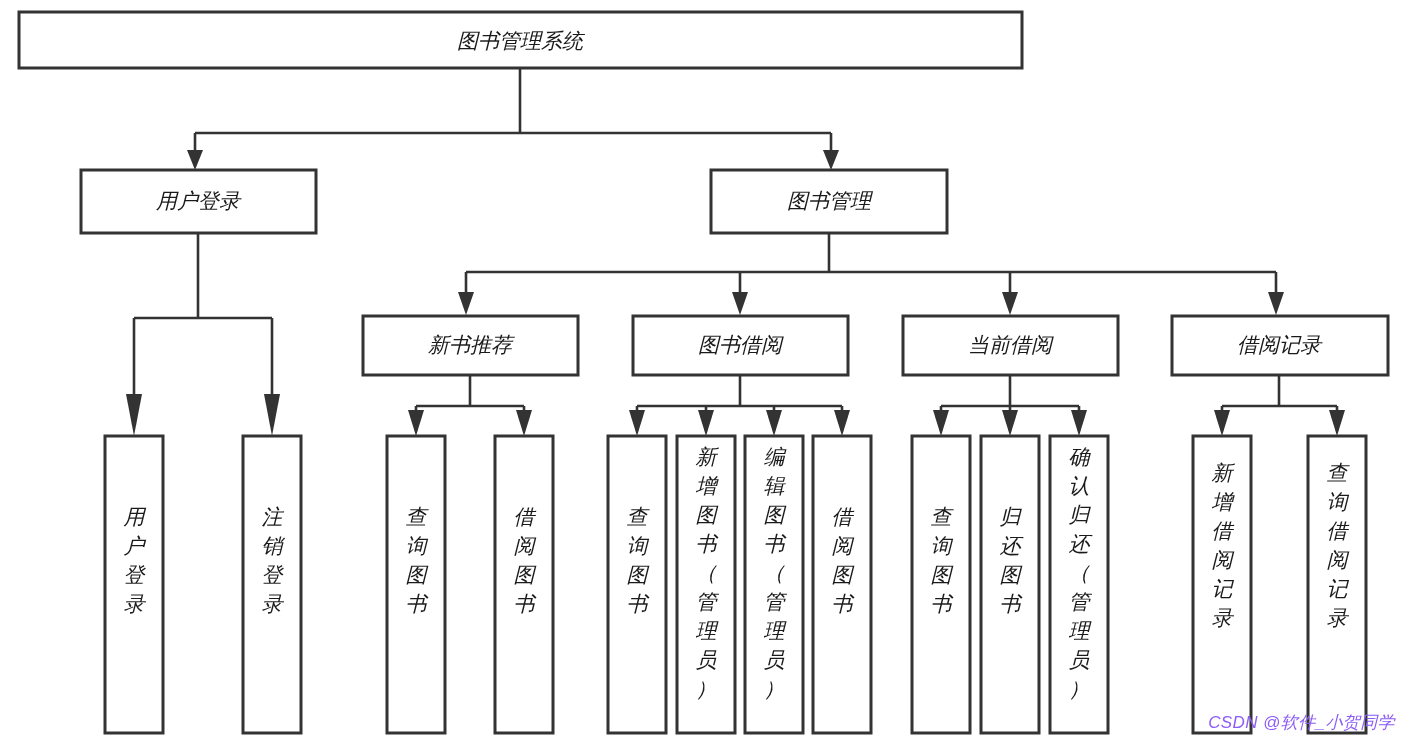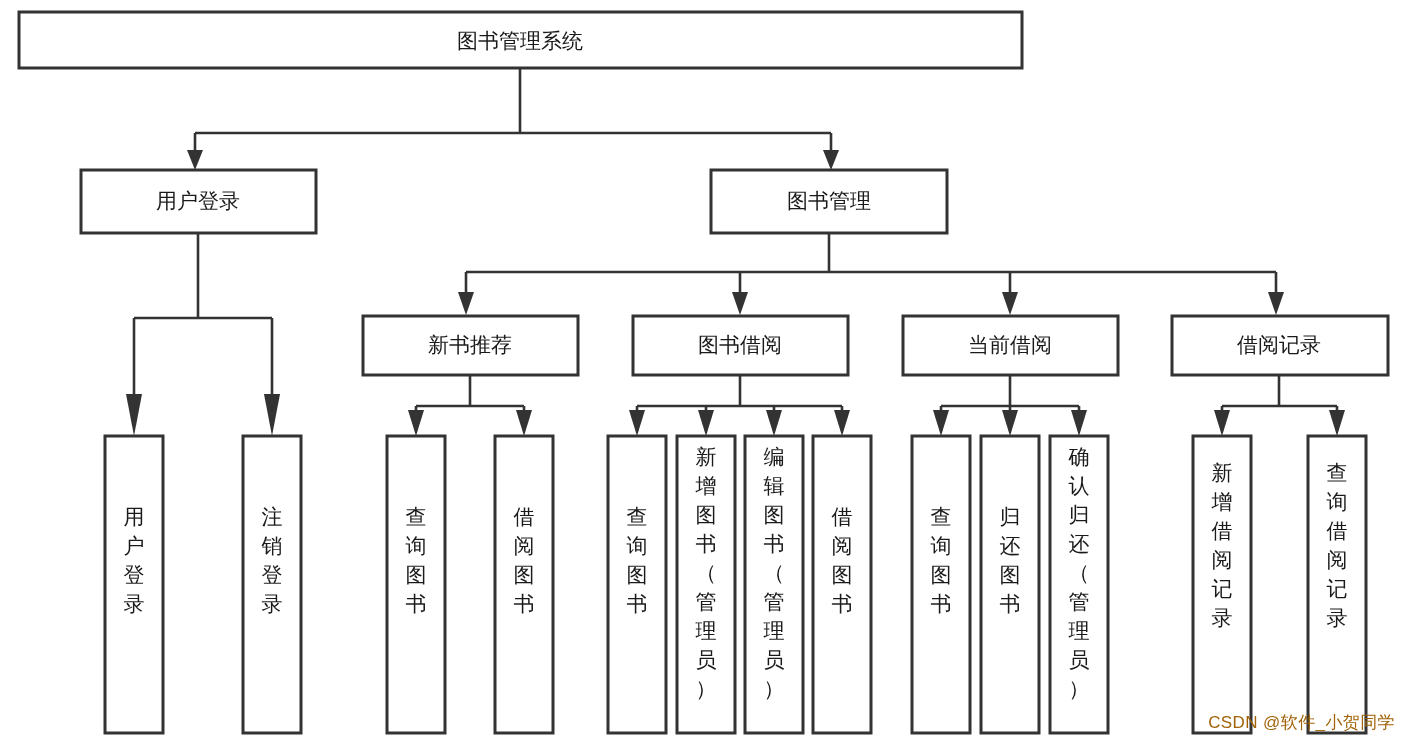--- a/index.html
+++ b/index.html
@@ -11,20 +11,21 @@
     width: 1405px;
     height: 747px;
     font-family: "Liberation Sans", "DejaVu Sans", sans-serif;
     overflow: hidden;
     position: relative;
   }
   #diagram-root {
     position: relative;
     width: 1405px;
     height: 738px;
+    font-style: italic;
   }
   svg.diagram {
     display: block;
     width: 1405px;
     height: 747px;
   }
   .node-rect {
     fill: #ffffff;
     stroke: #333333;
     stroke-width: 3;
@@ -51,21 +52,21 @@
     font-size: 21px;
     fill: #1a1a1a;
     text-anchor: middle;
   }
   .watermark {
     position: absolute;
     right: 10px;
     bottom: 4px;
     font-family: "Liberation Sans", "DejaVu Sans", sans-serif;
     font-size: 17px;
-    color: #a16207;
+    color: #8b5cf6;
     white-space: nowrap;
     letter-spacing: 0.4px;
     user-select: none;
   }
 </style>
 </head>
 <body>
 
 <div id="diagram-root">
   <svg class="diagram" viewBox="0 0 1405 747" xmlns="http://www.w3.org/2000/svg">

